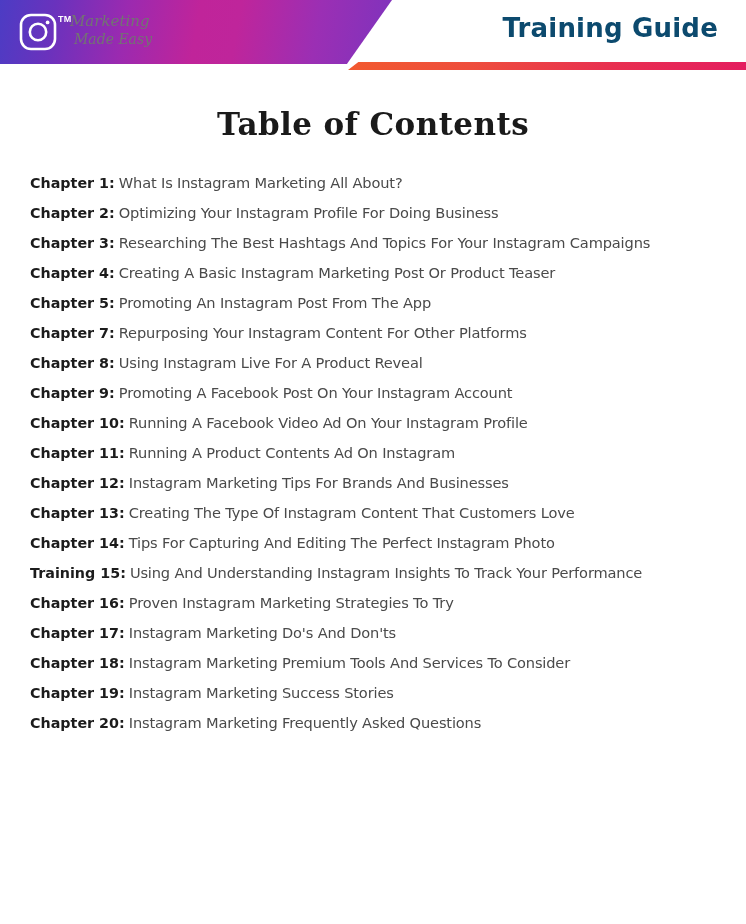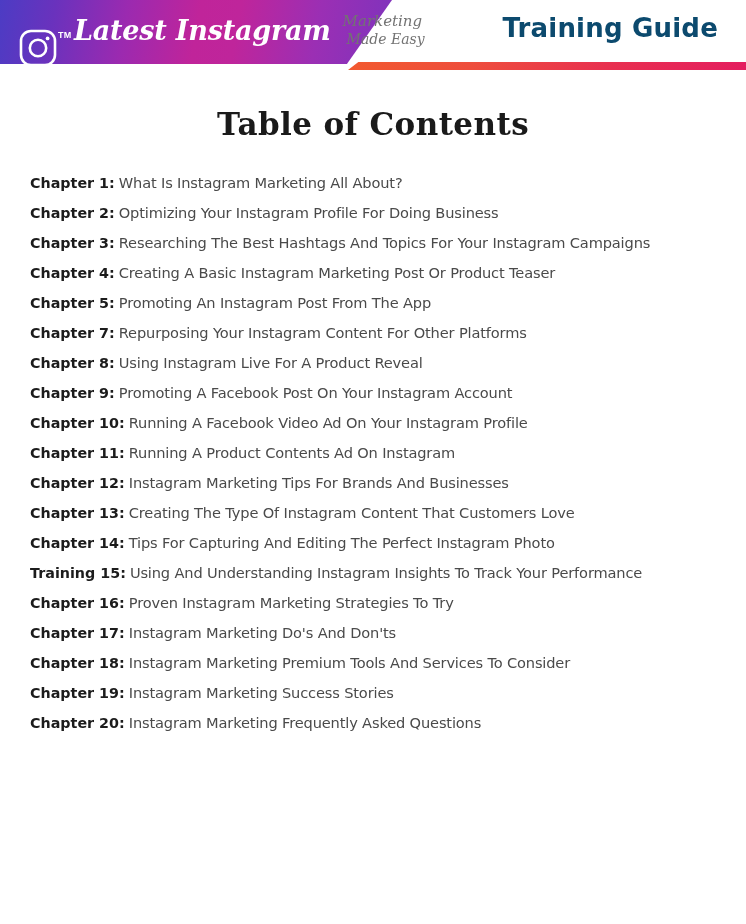--- a/index.html
+++ b/index.html
@@ -45,21 +45,21 @@
     left: 18px;
     top: 6px;
     display: flex;
     align-items: flex-start;
     height: 52px;
   }
   .ig-mark {
     position: relative;
     width: 40px;
     height: 40px;
-    margin-top: 22px;
+    margin-top: 6px;
     flex: 0 0 auto;
   }
   .ig-mark svg { display: block; }
   .tm {
     position: absolute;
     left: 40px;
     top: 2px;
     color: #ffffff;
     font-size: 9px;
     font-weight: bold;
@@ -161,21 +161,20 @@
 
   <div class="brand-inner">
     <div class="ig-mark">
       <svg width="40" height="40" viewBox="0 0 40 40" aria-hidden="true">
         <rect x="3" y="3" width="34" height="34" rx="10" ry="10" fill="none" stroke="#ffffff" stroke-width="2.6"></rect>
         <circle cx="20" cy="20" r="8.2" fill="none" stroke="#ffffff" stroke-width="2.6"></circle>
         <circle cx="29.6" cy="10.4" r="1.9" fill="#ffffff"></circle>
       </svg>
       <span class="tm">TM</span>
     </div>
-    <div class="brand-name">Latest Instagram</div>
     <div class="brand-tag">
       <span class="tag-1">Marketing</span>
       <span class="tag-2">Made Easy</span>
     </div>
   </div>
 
   <div class="training-guide">Training Guide</div>
   <div class="accent-bar"></div>
 </div>
 

